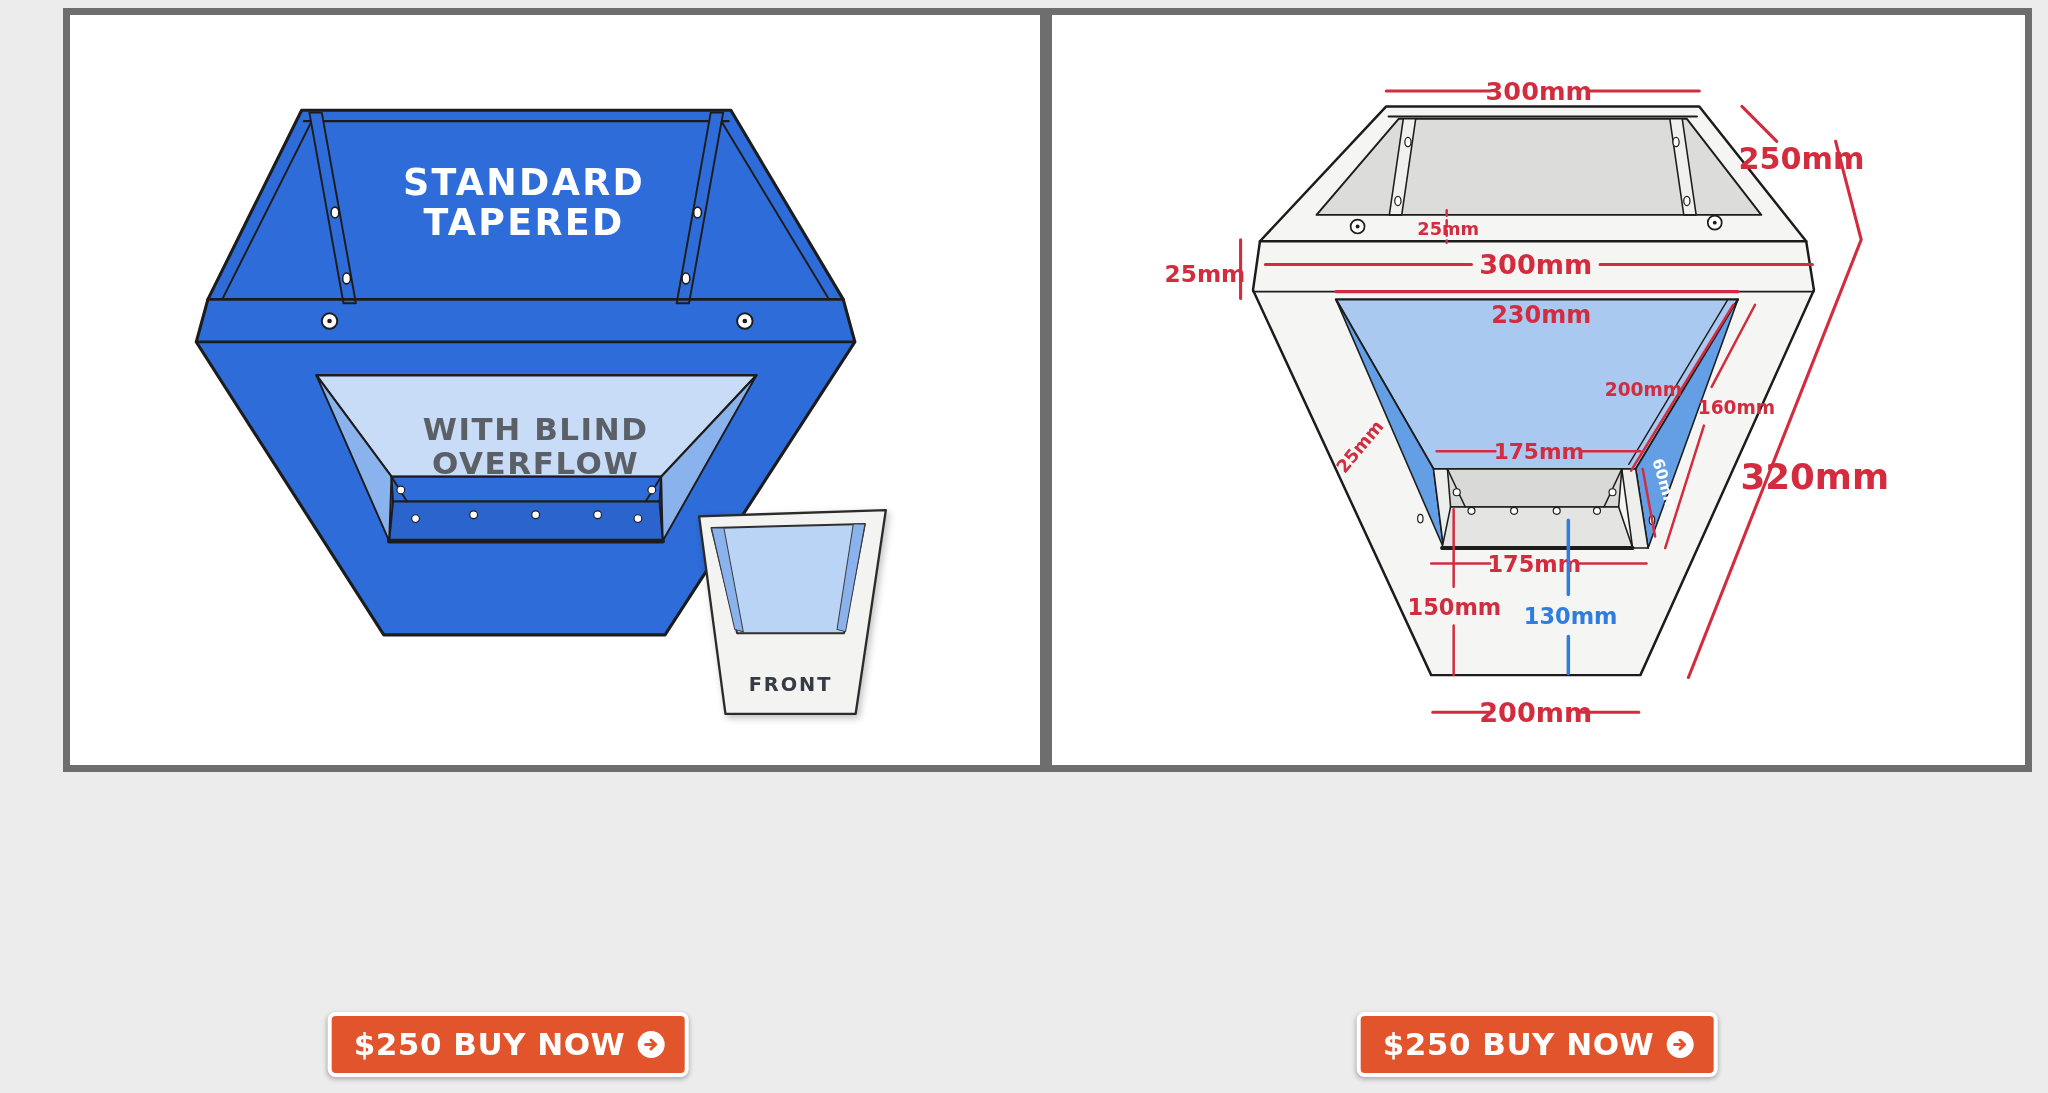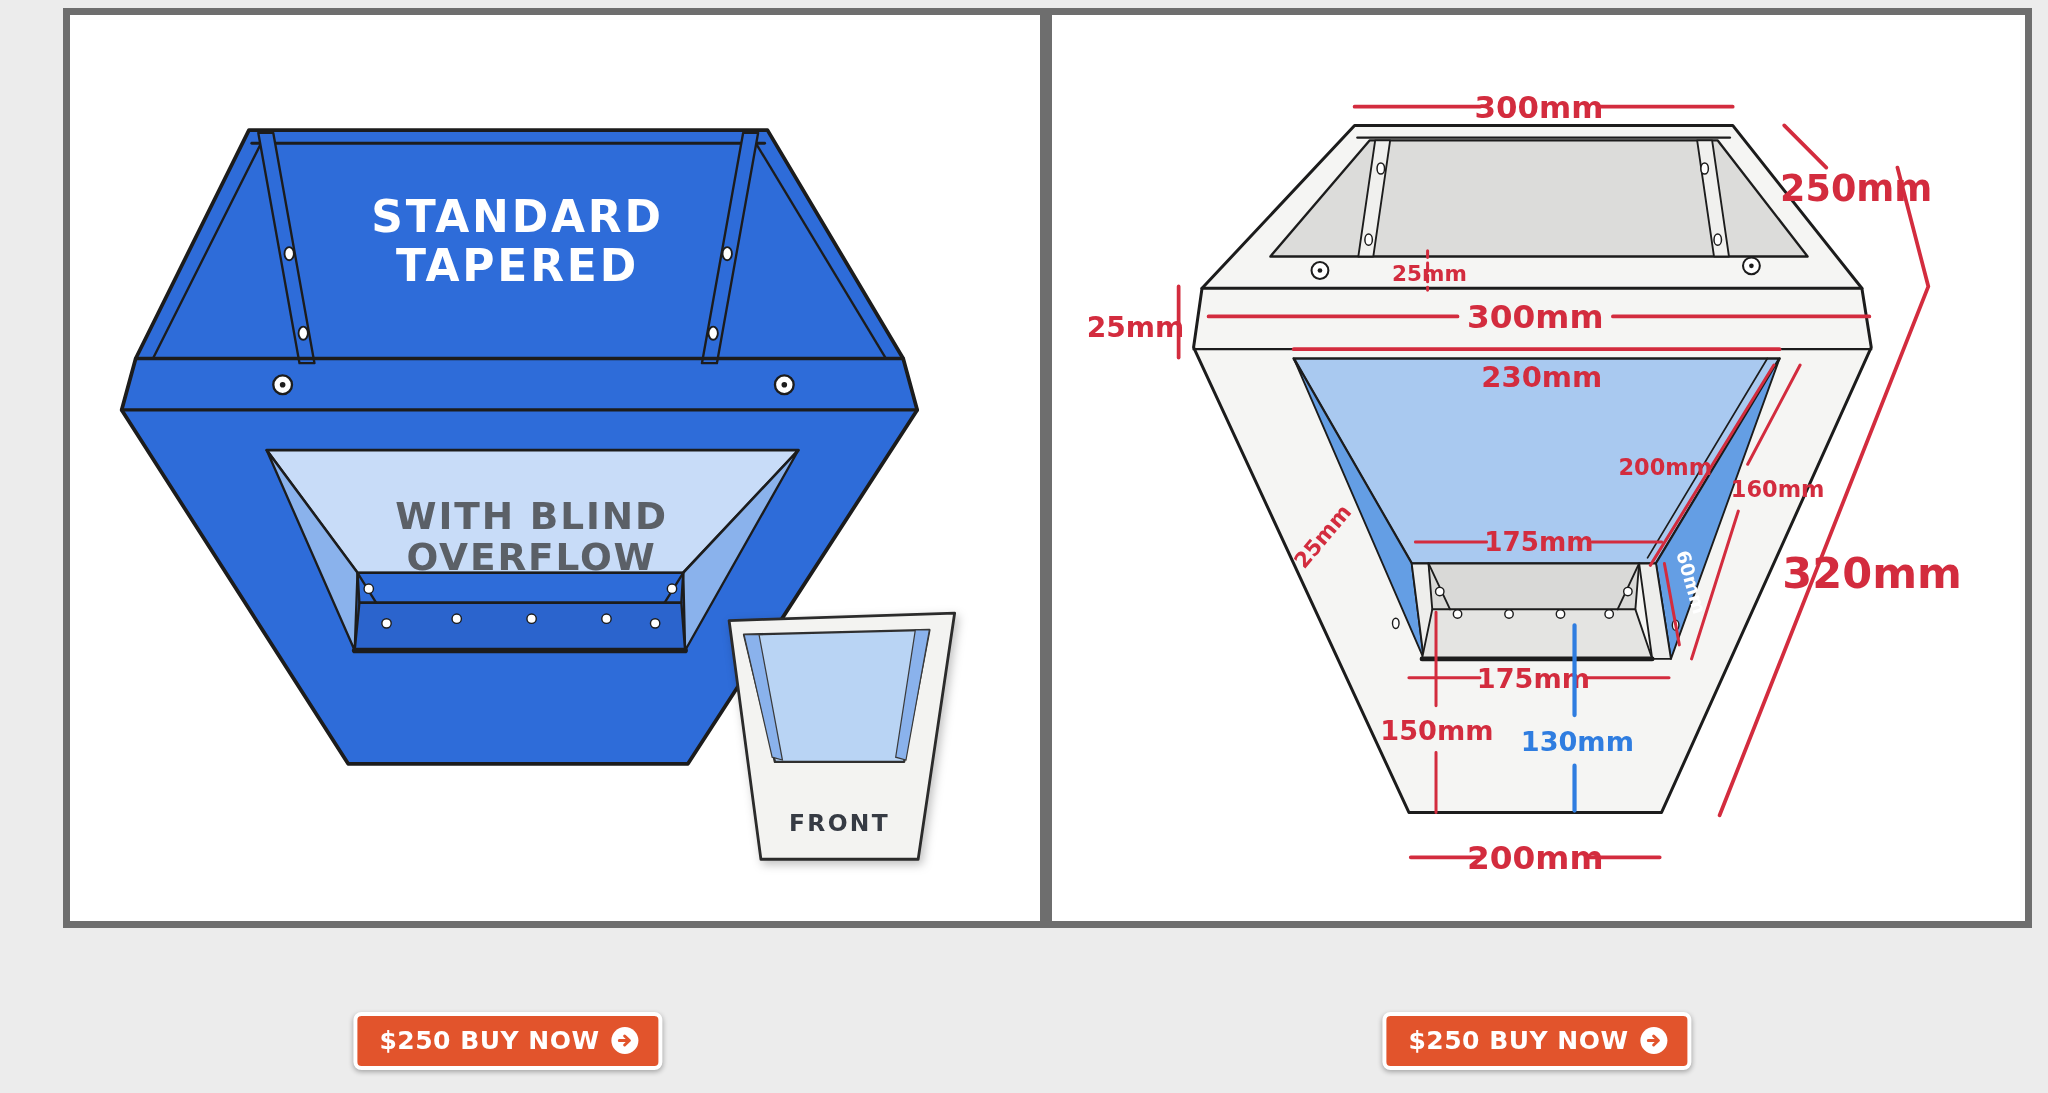--- a/index.html
+++ b/index.html
@@ -2,33 +2,33 @@
 <html><head>
 <meta charset="utf-8">
 <style>
   html,body{margin:0;padding:0;}
   body{
     width:2048px;height:1093px;position:relative;overflow:hidden;
     background:#ececec;
     font-family:"DejaVu Sans", sans-serif;
   }
   .card{
-    position:absolute;top:8px;height:920px;background:#ffffff;
+    position:absolute;top:8px;height:764px;background:#ffffff;
     border:7px solid #6e6e6e;box-sizing:border-box;
   }
   .card.left{left:16px;width:984px;margin-left:47px;}
   .card.right{left:1045px;width:987px;}
   .card svg{display:block;width:100%;height:100%;}
   .buy-btn{
     position:absolute;top:1012px;transform:translateX(-50%);
     display:flex;align-items:center;gap:12px;
     background:#e2542c;color:#ffffff;
     border:4px solid #ffffff;border-radius:8px;
     padding:10px 20px 11px 22px;
-    font-family:"DejaVu Sans", sans-serif;font-size:25px;font-weight:700;
+    font-family:"DejaVu Sans", sans-serif;font-size:31px;font-weight:700;
     letter-spacing:0.5px;white-space:nowrap;cursor:pointer;
     box-shadow:0 2px 5px rgba(0,0,0,0.30);
   }
   .buy-btn.left-btn{left:508px;}
   .buy-btn.right-btn{left:1537px;}
   .arrow-circle{
     width:27px;height:27px;border-radius:50%;background:#ffffff;
     display:flex;align-items:center;justify-content:center;flex:0 0 auto;
   }
   .arrow-circle svg{width:15px;height:15px;display:block;}

